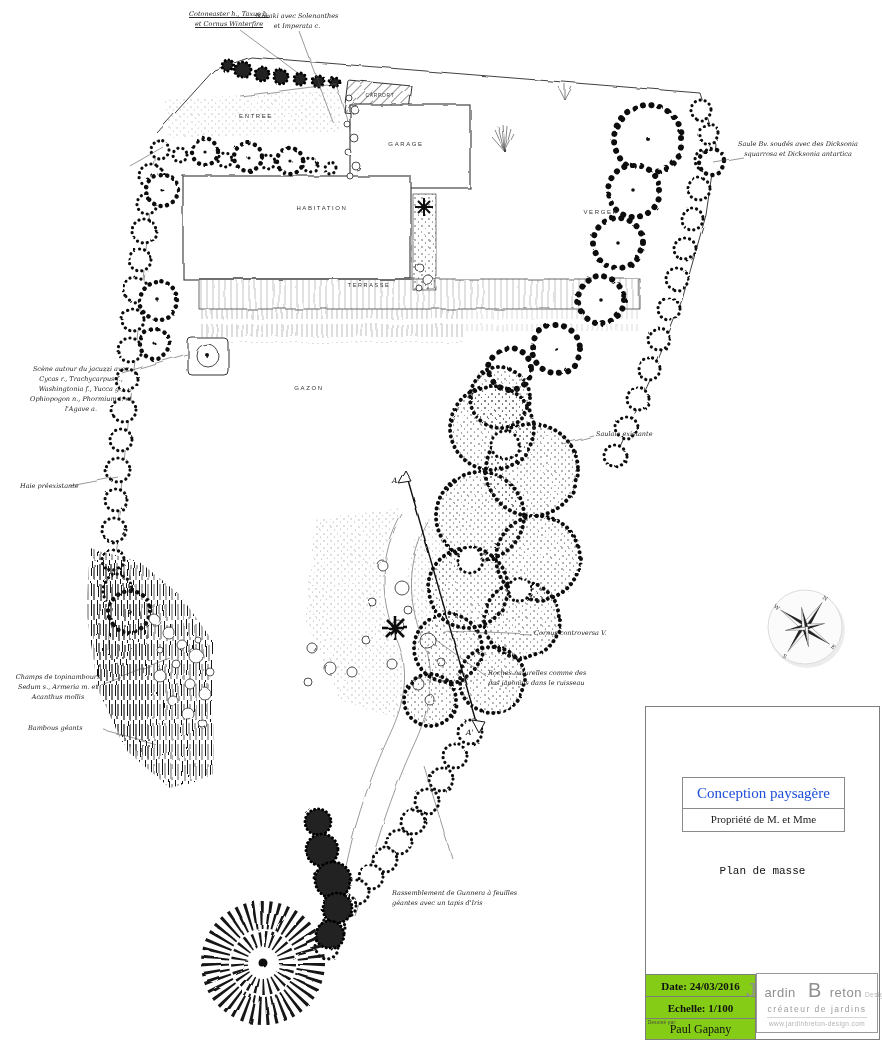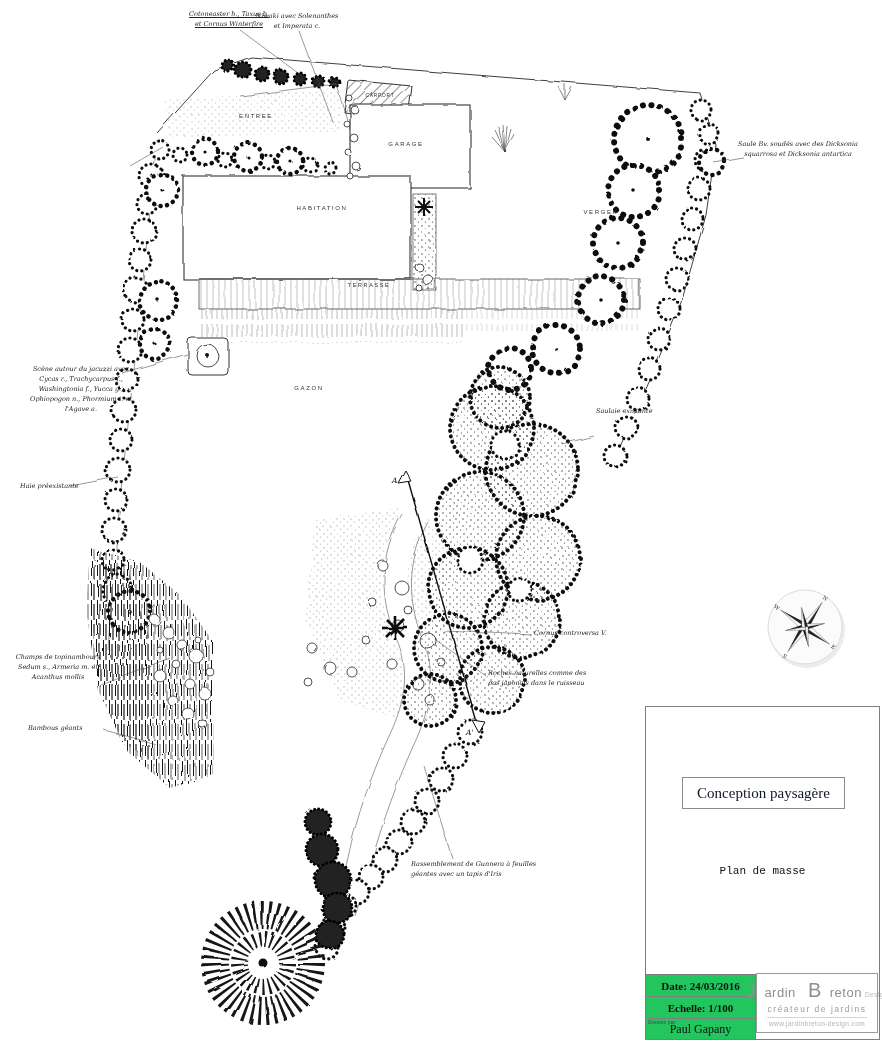--- a/index.html
+++ b/index.html
@@ -5,24 +5,24 @@
   html,body{margin:0;padding:0;background:#fff;}
   .canvas{position:relative;width:882px;height:1044px;background:#fff;overflow:hidden;font-family:"Liberation Sans",sans-serif;}
   .canvas svg{position:absolute;left:0;top:0;}
   
   .anno{position:absolute;font-family:"DejaVu Serif",serif;font-style:italic;font-size:6.5px;line-height:1.55;color:#222;text-align:center;}
   .anno.left{text-align:left;}
   .arealabel{position:absolute;font-family:"Liberation Sans",sans-serif;font-size:6px;letter-spacing:1.6px;color:#333;text-align:center;white-space:nowrap;}
   .seclabel{position:absolute;font-family:"DejaVu Serif",serif;font-style:italic;font-size:7.5px;color:#111;}
   
   .tb{position:absolute;left:645px;top:706px;width:233px;height:332px;border:1px solid #7e7e7e;background:#fff;}
-  .tb .titlebox{position:absolute;left:36px;top:70px;width:161px;height:30px;border:1px solid #8a8a8a;display:flex;align-items:center;justify-content:center;font-family:"Liberation Serif",serif;font-size:15px;color:#0f172a;}
+  .tb .titlebox{position:absolute;left:36px;top:70px;width:161px;height:30px;border:1px solid #8a8a8a;display:flex;align-items:center;justify-content:center;font-family:"Liberation Serif",serif;font-size:15px;color:#1d4ed8;}
   .tb .subbox{position:absolute;left:36px;top:100px;width:161px;height:24px;border:1px solid #8a8a8a;border-top:none;display:flex;align-items:center;justify-content:center;font-family:"Liberation Serif",serif;font-size:11px;color:#222;}
   .tb .planname{position:absolute;left:0;top:158px;width:100%;text-align:center;font-family:Liberation Mono, monospace;font-size:11px;color:#111;}
-  .tb .row{position:absolute;left:0;width:110px;border-top:1px solid #7e7e7e;border-right:1px solid #7e7e7e;display:flex;align-items:center;justify-content:center;font-family:"Liberation Serif",serif;color:#111;background:#22c55e;box-sizing:border-box;}
+  .tb .row{position:absolute;left:0;width:110px;border-top:1px solid #7e7e7e;border-right:1px solid #7e7e7e;display:flex;align-items:center;justify-content:center;font-family:"Liberation Serif",serif;color:#111;background:#84cc16;box-sizing:border-box;}
   .tb .row1{top:267px;height:22px;font-size:11px;font-weight:bold;}
   .tb .row2{top:289px;height:22px;font-size:11px;font-weight:bold;}
   .tb .row3{top:311px;height:21px;font-size:12px;}
   .tb .tiny{position:absolute;left:2px;top:1px;font-size:4.5px;letter-spacing:.3px;color:#444;font-family:"Liberation Sans",sans-serif;}
   .logo{position:absolute;left:110px;top:266px;width:122px;height:60px;border:1px solid #9a9a9a;background:#fff;display:flex;flex-direction:column;align-items:center;justify-content:center;box-sizing:border-box;}
   .logoline{color:#8f8f8f;letter-spacing:.5px;display:flex;align-items:baseline;font-family:"Liberation Sans",sans-serif;}
   .logoline .cap{font-size:20px;}
   .logoline .rest{font-size:13px;padding-left:8px;}
   .logoline .suffix{font-size:6.5px;color:#b8b8b8;margin-left:3px;}
   .tagline{font-size:8.5px;color:#9c9c9c;letter-spacing:1.5px;margin-top:2px;font-family:"Liberation Sans",sans-serif;}
@@ -401,32 +401,33 @@
 <div class="arealabel" style="left:280px;top:205px;width:84px;">HABITATION</div>
 <div class="arealabel" style="left:332px;top:282px;width:74px;font-size:5.5px;">TERRASSE</div>
 <div class="arealabel" style="left:278px;top:385px;width:62px;">GAZON</div>
 <div class="arealabel" style="left:569px;top:209px;width:64px;">VERGER</div>
 
 <div class="anno" style="left:185px;top:9px;width:88px;text-decoration:underline;">Cotoneaster h., Taxus b. et Cornus Winterfire</div>
 <div class="anno" style="left:253px;top:11px;width:88px;font-style:italic;">Niwaki avec Solenanthes et Imperata c.</div>
 <div class="anno" style="left:738px;top:131px;width:120px;margin-top:8px;">Saule Bv. soudés avec des Dicksonia squarrosa et Dicksonia antartica</div>
 <div class="anno" style="left:24px;top:364px;width:114px;">Scène autour du jacuzzi avec Cycas r., Trachycarpus f., Washingtonia f., Yucca g., Ophiopogon n., Phormium t. et l'Agave a.</div>
 <div class="anno left" style="left:20px;top:481px;width:72px;">Haie préexistante</div>
-<div class="anno left" style="left:596px;top:406px;width:84px;font-style:italic;">Saulaie existante</div>
+<div class="anno left" style="left:596px;top:429px;width:84px;font-style:italic;">Saulaie existante</div>
 <div class="anno left" style="left:534px;top:628px;width:95px;">Cornus controversa V.</div>
 <div class="anno left" style="left:488px;top:668px;width:108px;">Roches naturelles comme des pas japonais dans le ruisseau</div>
-<div class="anno" style="left:6px;top:652px;width:104px;">Champs de topinambours Sedum s., Armeria m. et Acanthus mollis</div>
+<div class="anno" style="left:6px;top:672px;width:104px;">Champs de topinambours Sedum s., Armeria m. et Acanthus mollis</div>
 <div class="anno left" style="left:28px;top:723px;width:76px;">Bambous géants</div>
-<div class="anno left" style="left:392px;top:859px;width:130px;margin-left:19px;">Rassemblement de Gunnera à feuilles géantes avec un tapis d'Iris</div>
+<div class="anno left" style="left:392px;top:888px;width:130px;">Rassemblement de Gunnera à feuilles géantes avec un tapis d'Iris</div>
 
 <div class="seclabel" style="left:392px;top:476px;">A</div>
 <div class="seclabel" style="left:466px;top:728px;">A'</div>
 
 <div class="tb">
   <div class="titlebox">Conception paysagère</div>
+  <div class="subbox">Propriété de M. et Mme</div>
   <div class="planname">Plan de masse</div>
   <div class="row row1">Date: 24/03/2016</div>
   <div class="row row2">Echelle: 1/100</div>
   <div class="row row3">
     <span class="tiny">Dessiné par:</span>
     <span>Paul Gapany</span>
   </div>
   <div class="logo">
     <div class="logoline">
       <span class="cap">J</span>

